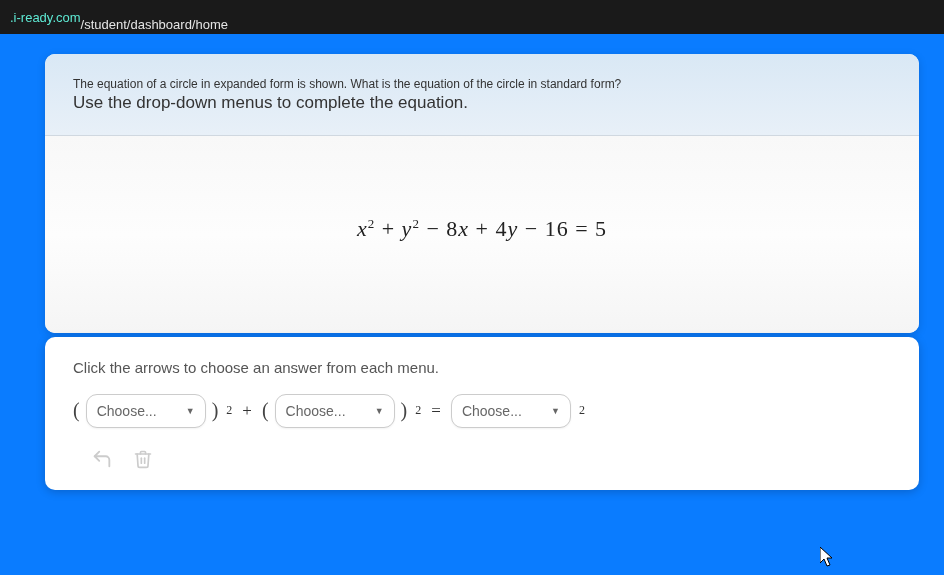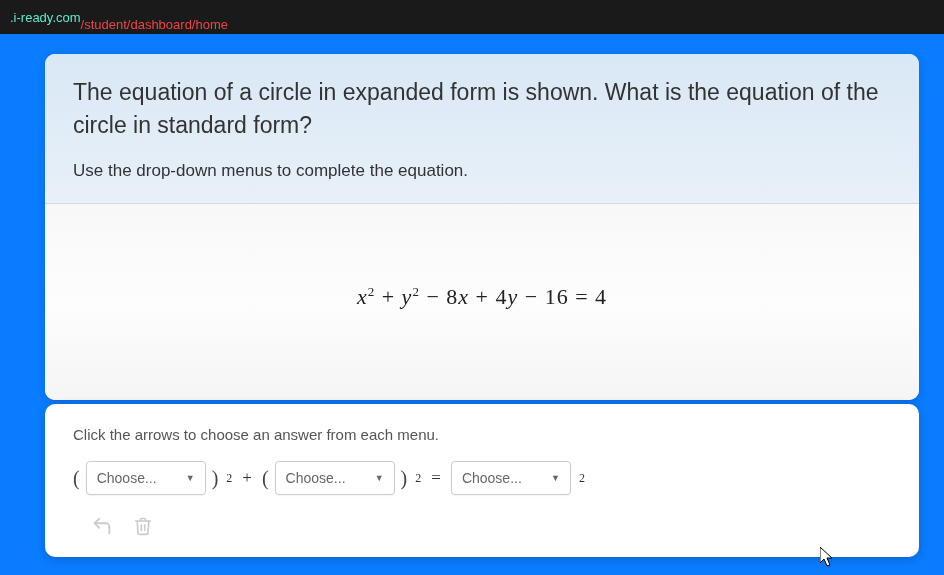--- a/index.html
+++ b/index.html
@@ -14,40 +14,39 @@
     .url-bar {
       background: #1a1a1a;
       color: #999;
       padding: 6px 10px;
       font-size: 13px;
       height: 34px;
       display: flex;
       align-items: center;
     }
     .url-bar .domain { color: #5eead4; }
-    .url-bar .path { color: #ef4444; margin-top: 14px; }
+    .url-bar .path { color: #e5e5e5; margin-top: 14px; }
     .content-area {
       padding: 20px 25px 0 45px;
     }
     .main-card {
       background: #fff;
       border-radius: 10px;
       overflow: hidden;
       box-shadow: 0 2px 8px rgba(0,0,0,0.15);
     }
     .question-header {
       background: linear-gradient(180deg, #d9e8f5 0%, #e8f0f8 100%);
       padding: 22px 28px 22px 28px;
       border-bottom: 1px solid #d0d8e0;
     }
     .question-text {
       color: #333;
-      font-size: 23px;
+      font-size: 12px;
       line-height: 1.45;
-      margin-bottom: 18px;
     }
     .instruction-text {
       color: #333;
       font-size: 17px;
     }
     .equation-area {
       background: linear-gradient(180deg, #f8f8f8 0%, #fdfdfd 50%, #f5f5f5 100%);
       padding: 80px 20px 90px 20px;
       text-align: center;
     }
@@ -80,21 +79,21 @@
       font-size: 17px;
       color: #333;
       margin-bottom: 20px;
     }
     .paren { font-size: 20px; color: #444; }
     .dropdown {
       display: flex;
       align-items: center;
       justify-content: space-between;
       border: 1px solid #ccc;
-      border-radius: 4px;
+      border-radius: 11px;
       padding: 8px 10px;
       min-width: 120px;
       background: #fff;
       font-family: Arial, sans-serif;
       font-size: 14px;
       color: #666;
       cursor: pointer;
       box-shadow: 0 1px 2px rgba(0,0,0,0.05);
     }
     .dropdown .caret {
@@ -136,21 +135,21 @@
 
 <div class="content-area">
 
   <div class="main-card">
     <div class="question-header">
       <div class="question-text">The equation of a circle in expanded form is shown. What is the equation of the circle in standard form?</div>
       <div class="instruction-text">Use the drop-down menus to complete the equation.</div>
     </div>
     <div class="equation-area">
       <div class="equation">
-        <span>x</span><sup class="num">2</sup> <span class="num">+</span> <span>y</span><sup class="num">2</sup> <span class="num">− 8</span><span>x</span> <span class="num">+ 4</span><span>y</span> <span class="num">− 16 = 4</span>
+        <span>x</span><sup class="num">2</sup> <span class="num">+</span> <span>y</span><sup class="num">2</sup> <span class="num">− 8</span><span>x</span> <span class="num">+ 4</span><span>y</span> <span class="num">− 16 = 5</span>
       </div>
     </div>
   </div>
 
   <div class="answer-card">
     <div class="answer-instruction">Click the arrows to choose an answer from each menu.</div>
     <div class="answer-row">
       <span class="paren">(</span>
       <div class="dropdown">
         <span>Choose...</span>

